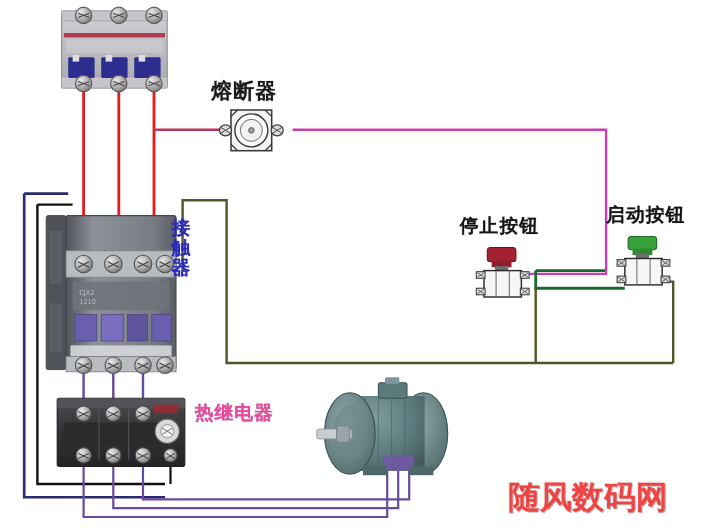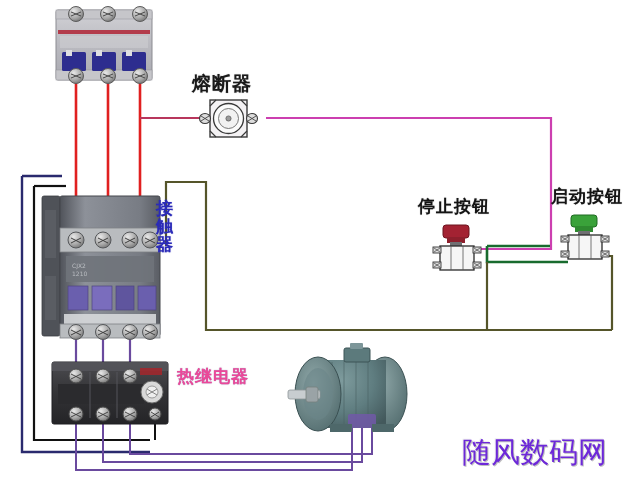--- a/index.html
+++ b/index.html
@@ -24,22 +24,22 @@
     text-shadow:0 0 1px rgba(0,0,0,.45);}
   .lbl-contactor{left:155px;top:200px;font-size:17px;color:#2a2ab8;
     width:20px;text-align:center;text-shadow:0 0 1px rgba(40,40,180,.5);}
   .lbl-stop{left:418px;top:198px;font-size:17px;color:#141414;
     text-shadow:0 0 1px rgba(0,0,0,.45);}
   .lbl-start{left:551px;top:188px;font-size:17px;color:#141414;
     text-shadow:0 0 1px rgba(0,0,0,.45);}
   .lbl-relay{left:177px;top:368px;font-size:17px;color:#ec4899;
     text-shadow:0 0 1px rgba(30,30,110,.5);}
   .wm{
-    left:462px;top:433px;font-size:29px;font-weight:normal;
-    color:#6d28d9;letter-spacing:0px;
+    left:462px;top:433px;font-size:29px;font-weight:bold;
+    color:#ef4444;letter-spacing:0px;
     text-shadow:1px 1px 0 #bfbfbf,-1px -1px 0 #efefef;
     white-space:nowrap;
   }
 </style>
 </head>
 <body>
 
 <div id="stage">
 
   <svg width="640" height="480">

